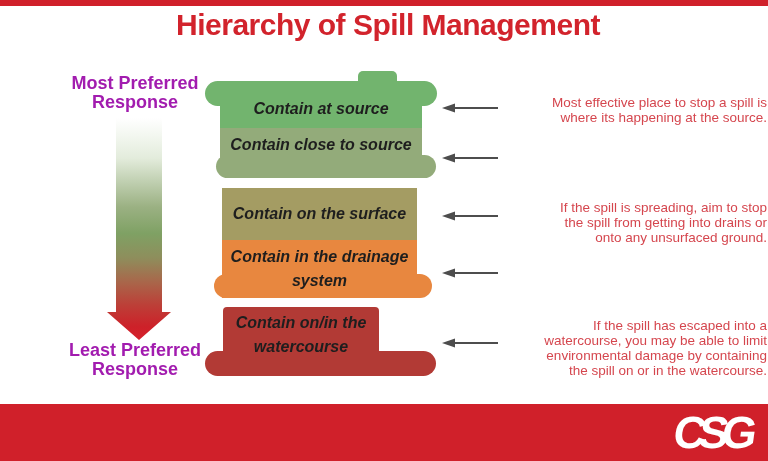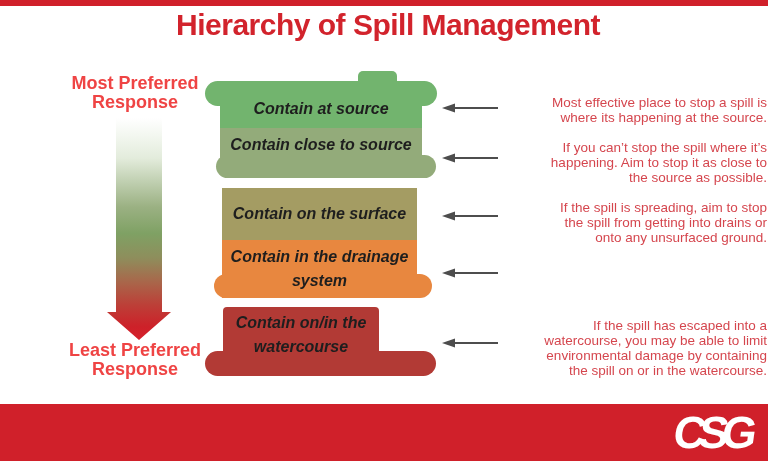--- a/index.html
+++ b/index.html
@@ -7,21 +7,21 @@
   .canvas{
     position:relative;width:768px;height:461px;background:#ffffff;overflow:hidden;
     font-family:"Liberation Sans", sans-serif;margin:0 auto;
   }
   .top-bar{position:absolute;left:0;top:0;width:768px;height:6px;background:#d0202a;}
   .title{
     position:absolute;left:4px;top:8px;width:768px;text-align:center;
     font-size:30px;font-weight:700;letter-spacing:-0.5px;color:#d2232c;
   }
   .side-label{
-    position:absolute;width:170px;text-align:center;color:#ef4444;
+    position:absolute;width:170px;text-align:center;color:#a21caf;
     font-size:18px;font-weight:700;line-height:18.5px;white-space:pre-line;
   }
   .side-label.most{left:50px;top:74px;}
   .side-label.least{left:50px;top:341px;}
   .grad-arrow{position:absolute;left:105px;top:118px;}
   
   .shape{position:absolute;}
   .pill{z-index:1;}
   .body-block{
     z-index:2;display:flex;align-items:center;justify-content:center;text-align:center;font-style:italic;
@@ -108,23 +108,20 @@
       <line x1="12" y1="6" x2="56" y2="6" stroke="#4d4d4d" stroke-width="2.2"></line>
       <polygon points="0,6 13,1.5 13,10.5" fill="#4d4d4d"></polygon>
     </svg>
   <div class="desc" style="top:95px;">Most effective place to stop a spill is
 where its happening at the source.</div>
 
   <svg class="pointer-arrow" style="top:152px" width="56" height="12" viewBox="0 0 56 12">
       <line x1="12" y1="6" x2="56" y2="6" stroke="#4d4d4d" stroke-width="2.2"></line>
       <polygon points="0,6 13,1.5 13,10.5" fill="#4d4d4d"></polygon>
     </svg>
-  <div class="desc" style="top:140px;">If you can’t stop the spill where it’s
-happening. Aim to stop it as close to
-the source as possible.</div>
 
   <svg class="pointer-arrow" style="top:210px" width="56" height="12" viewBox="0 0 56 12">
       <line x1="12" y1="6" x2="56" y2="6" stroke="#4d4d4d" stroke-width="2.2"></line>
       <polygon points="0,6 13,1.5 13,10.5" fill="#4d4d4d"></polygon>
     </svg>
   <div class="desc" style="top:200px;">If the spill is spreading, aim to stop
 the spill from getting into drains or
 onto any unsurfaced ground.</div>
 
   <svg class="pointer-arrow" style="top:267px" width="56" height="12" viewBox="0 0 56 12">

